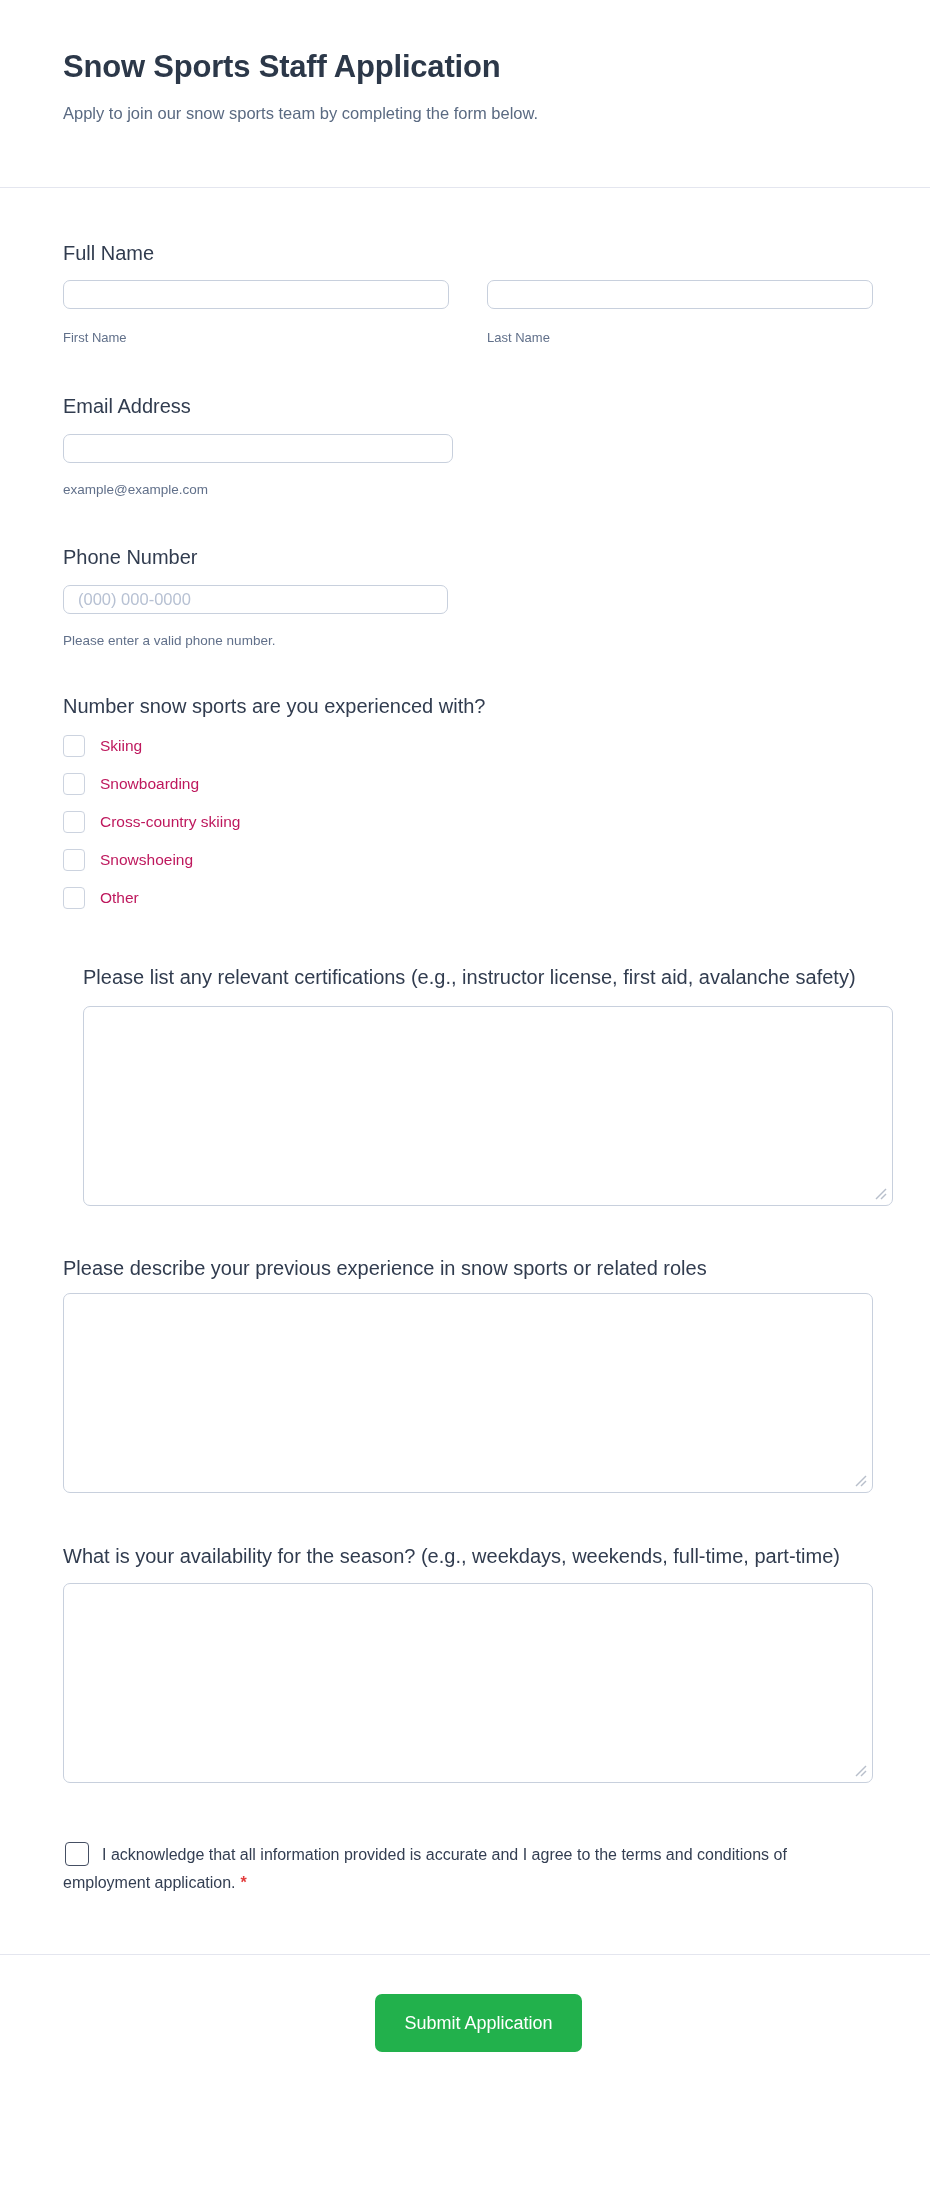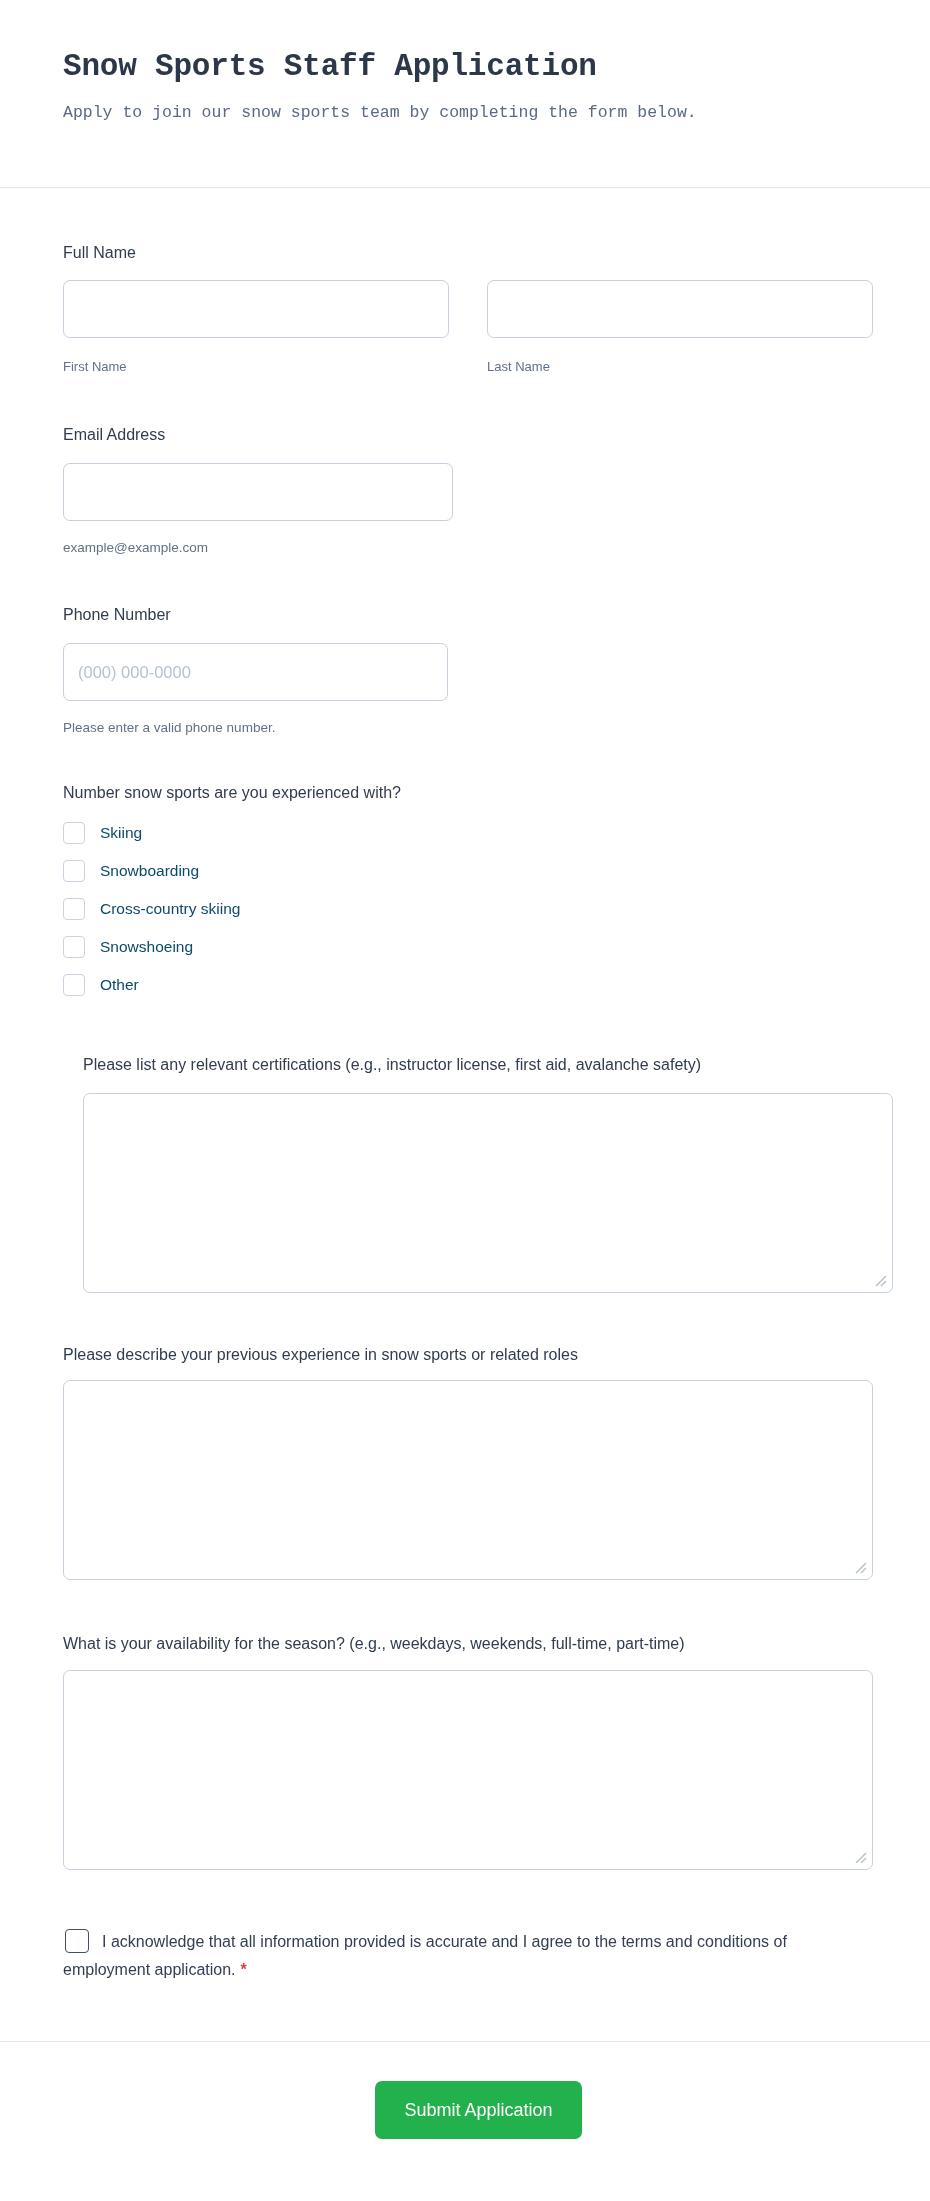--- a/index.html
+++ b/index.html
@@ -9,49 +9,48 @@
     min-height: 2201px;
     background: #ffffff;
     font-family: "Liberation Sans", "DejaVu Sans", sans-serif;
     color: #313c4f;
   }
   
   .header {
     height: 188px;
     padding: 47px 57px 0 63px;
     border-bottom: 1px solid #e4e6ef;
-    font-family: Liberation Mono, monospace;
   }
   .title {
     margin: 0;
     font-size: 31px;
     line-height: 40px;
     font-weight: bold;
     letter-spacing: -0.2px;
     color: #2c3849;
   }
   .subtitle {
     margin: 15px 0 0 0;
     font-size: 16.5px;
     line-height: 22px;
     color: #5a6a82;
   }
   
   .main { padding: 0 0 0 63px; width: 873px; }
   .q { width: 810px; }
   .q-label {
-    font-size: 16px;
+    font-size: 20px;
     font-weight: 500;
     line-height: 20px;
     color: #313c4f;
   }
   .q-label.two-line { line-height: 23px; }
   .row { display: flex; gap: 38px; justify-content: center; }
   .text-input {
-    height: 58px;
+    height: 29px;
     border: 1px solid #c8d0dd;
     border-radius: 7px;
     background: #fff;
     padding: 0 14px;
     font-size: 16.5px;
     font-family: inherit;
     color: #313c4f;
     outline: none;
   }
   .text-input::placeholder { color: #b7c1d3; opacity: 1; }
@@ -76,21 +75,21 @@
     appearance: none;
     -webkit-appearance: none;
     width: 22px; height: 22px;
     margin: 0;
     border: 1px solid #ccd3df;
     border-radius: 4px;
     background: #fff;
     cursor: pointer;
     flex: 0 0 auto;
   }
-  .cb-label { font-size: 15.5px; color: #0c4a6e; }
+  .cb-label { font-size: 15.5px; color: #be185d; }
   
   .ta-wrap { position: relative; width: 810px; }
   .ta {
     display: block;
     width: 810px;
     height: 200px;
     border: 1px solid #c8d0dd;
     border-radius: 7px;
     background: #fff;
     resize: none;

